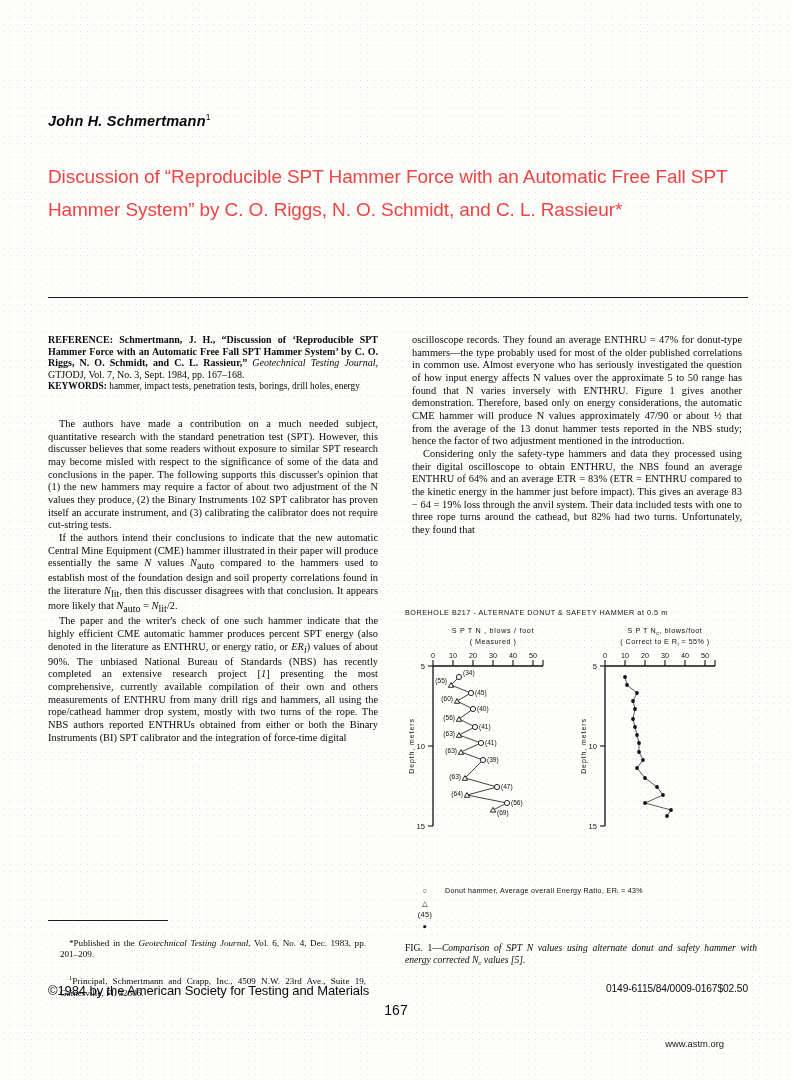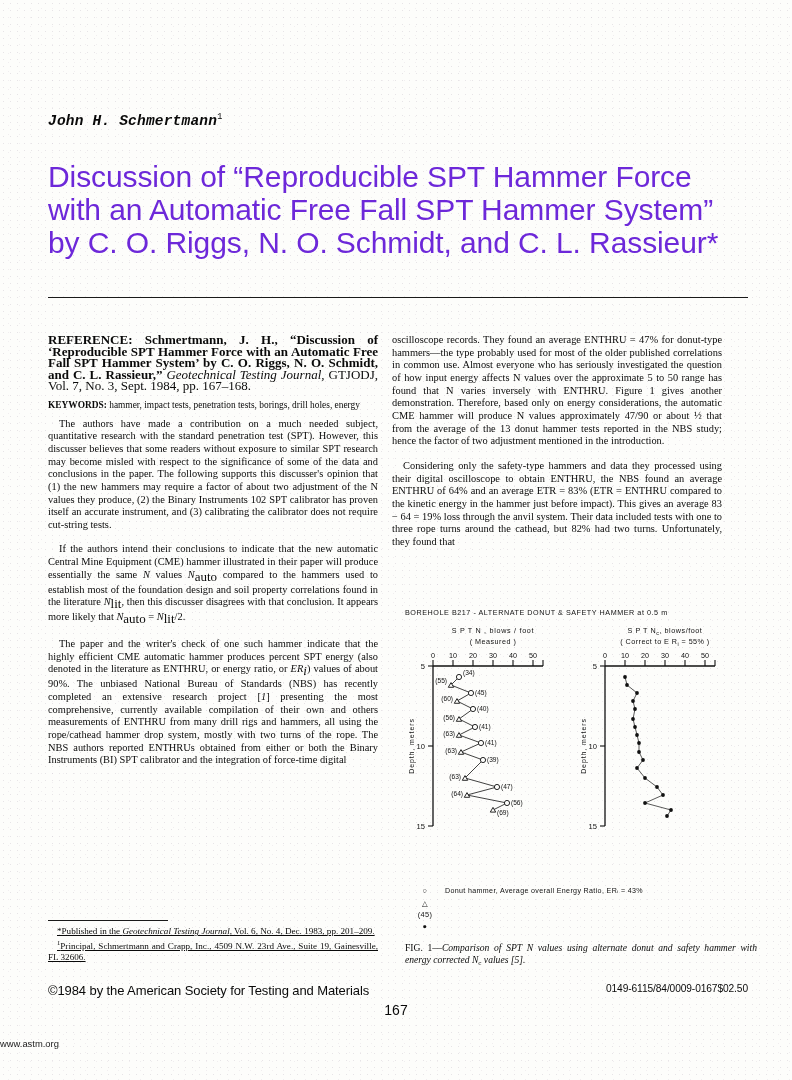--- a/index.html
+++ b/index.html
@@ -33,117 +33,117 @@
     background-position: 0 0, 3px 4px;
     pointer-events: none;
     z-index: 0;
   }
   .content { position: relative; z-index: 2; }
 
   
   .author-line {
     position: absolute;
     left: 48px; top: 112px;
-    font-family: Liberation Mono, monospace;
+    font-family: Liberation Sans, sans-serif;
     font-style: italic;
     font-weight: bold;
     font-size: 14.5px;
     letter-spacing: .2px;
   }
   .author-line sup { font-size: 8.5px; font-style: normal; font-weight: normal; vertical-align: super; }
 
   .doc-title {
     position: absolute;
     left: 48px; top: 160px;
     width: 700px;
     font-family: "Liberation Sans", sans-serif;
-    font-size: 30px;
+    font-size: 19px;
     line-height: 33px;
     font-weight: 400;
     letter-spacing: -0.1px;
-    color: #6d28d9;
+    color: #ef4444;
   }
 
   .rule {
     position: absolute;
     left: 48px;
     width: 700px;
     height: 1px;
     background: #1a1a1a;
   }
   .rule-top { top: 297px; }
 
   
   .col {
     position: absolute;
     width: 330px;
     font-size: 10.4px;
     line-height: 12.6px;
     text-align: justify;
   }
   .col-left { left: 48px; top: 334px; }
-  .col-right { left: 392px; top: 334px; }
+  .col-right { left: 412px; top: 334px; }
 
   .ref-block {
-    font-size: 13px;
+    font-size: 10px;
     line-height: 11.6px;
     font-weight: bold;
     text-align: justify;
-    margin-bottom: 8px;
+    margin-bottom: 1px;
   }
   .ref-block .lead { font-weight: bold; }
   .ref-block .plain { font-weight: normal; }
   .ref-block .ital { font-style: italic; font-weight: normal; }
 
   .kw-block {
     font-size: 9.4px;
     line-height: 11.6px;
     text-align: justify;
-    margin-bottom: 6px;
+    margin-bottom: 25px;
   }
   .kw-block .lead { font-weight: bold; }
 
   p.body {
     margin: 0 0 0 0;
     text-indent: 11px;
     text-align: justify;
     font-size: 10.4px;
     line-height: 12.65px;
     hyphens: none;
   }
-  p.body + p.body { margin-top: 12px; }
+  p.body + p.body { margin-top: 0; }
 
   h2.section {
     font-size: 10.4px;
     font-weight: bold;
     margin: 13px 0 4px 0;
     text-indent: 0;
     text-align: left;
   }
   h2.section i { font-style: italic; }
 
-  .sub { font-size: 13px; vertical-align: -0.25em; }
+  .sub { font-size: 10px; vertical-align: -0.25em; }
   i.v { font-style: italic; }
 
   
   .foot-rule {
     position: absolute;
     left: 48px; top: 920px;
     width: 120px; height: 1px;
     background: #1a1a1a;
   }
   .footnotes {
     position: absolute;
     left: 48px; top: 926px;
     width: 330px;
     font-size: 9.1px;
     line-height: 11.2px;
     text-align: justify;
   }
-  .footnotes p { margin: 0; text-indent: 9px; text-decoration: underline; }
+  .footnotes p { margin: 12px; text-indent: 9px; }
   .footnotes .ital { font-style: italic; }
   .footnotes sup { font-size: 6.6px; vertical-align: super; }
 
   .copyright {
     position: absolute;
     left: 48px; top: 983px;
     font-family: "Liberation Sans", sans-serif;
     font-size: 13px;
     letter-spacing: -0.1px;
   }
@@ -161,21 +161,21 @@
     left: 0; top: 1002px;
     width: 792px;
     text-align: center;
     font-family: "Liberation Sans", sans-serif;
     font-size: 14px;
   }
   .site-url {
     position: absolute;
     left: 0; top: 1038px;
     width: 724px;
-    text-align: left;
+    text-align: right;
     font-family: "Liberation Sans", sans-serif;
     font-size: 9.4px;
     color: #222;
   }
 
   
   .figure {
     position: absolute;
     left: 405px; top: 608px;
     width: 352px;

